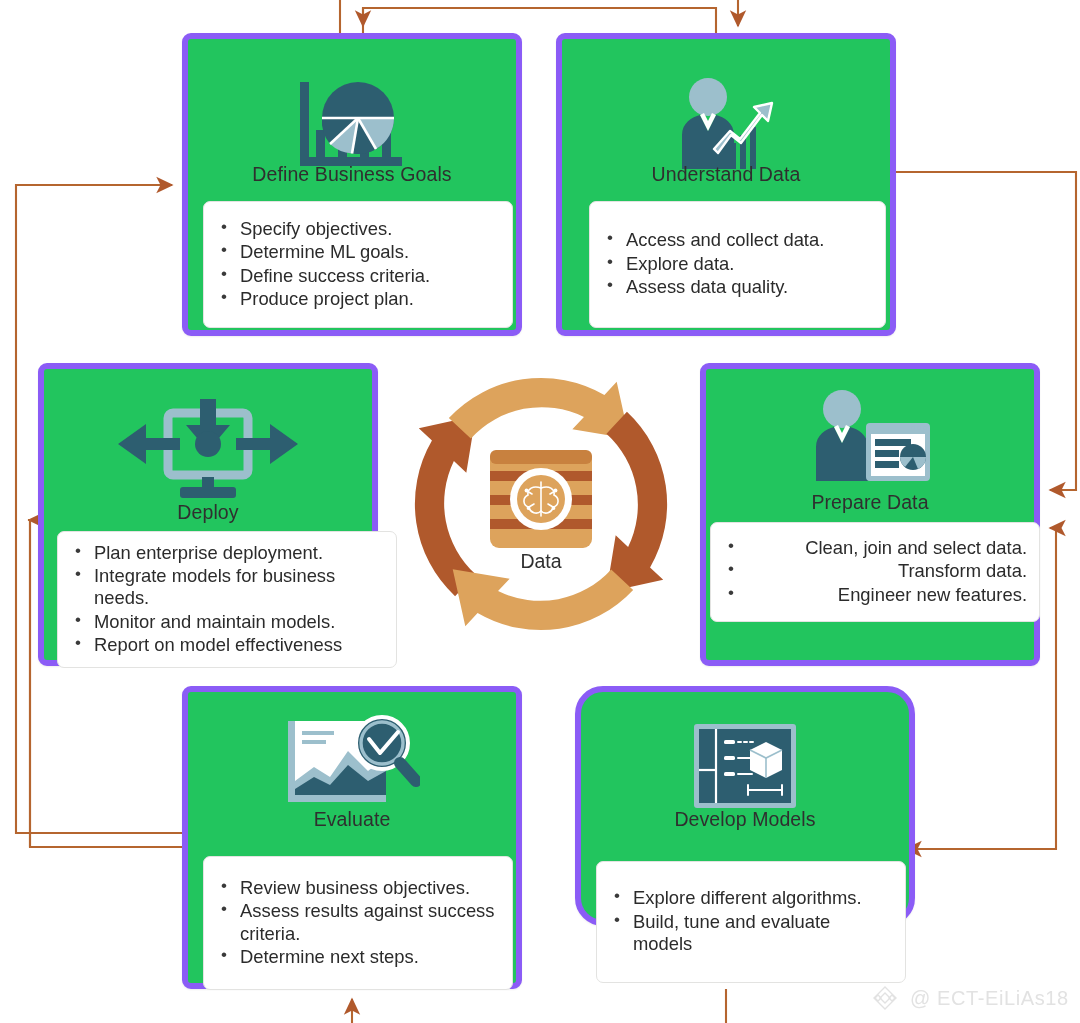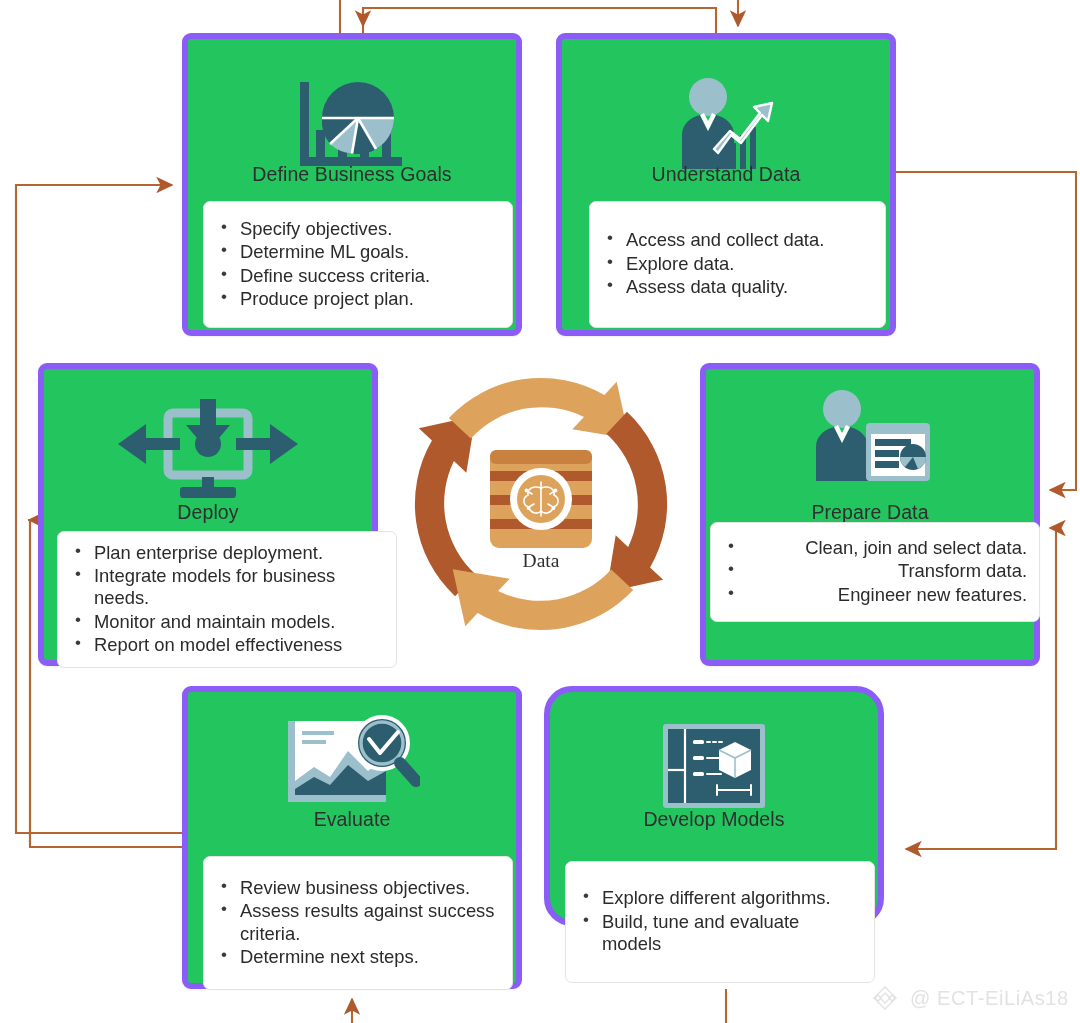--- a/index.html
+++ b/index.html
@@ -49,43 +49,43 @@
   #card-prepare {left:700px;top:363px;width:340px;height:303px;}
   #card-prepare .card-icon {top:22px;height:96px;}
   #card-prepare .card-title{top:483px;}
   #card-prepare .bullets   {left:4px;top:516px;width:330px;height:100px;text-align:right;}
 
   #card-evaluate{left:182px;top:686px;width:340px;height:303px;}
   #card-evaluate .card-icon {top:26px;height:92px;}
   #card-evaluate .card-title{top:802px;}
   #card-evaluate .bullets   {left:15px;top:843px;width:310px;height:134px;}
 
-  #card-develop {left:544px;top:686px;width:340px;height:240px;border-radius:28px;}
+  #card-develop {left:575px;top:686px;width:340px;height:240px;border-radius:28px;}
   #card-develop .card-icon {top:30px;height:88px;}
   #card-develop .card-title{top:802px;}
   #card-develop .bullets   {left:15px;top:855px;width:310px;height:122px;}
 
   
   .card-title,.card-icon,.bullets{}
   #card-goals .card-title,#card-understand .card-title{top:124px;}
   #card-deploy .card-title{top:132px;}
-  #card-prepare .card-title{top:132px;}
+  #card-prepare .card-title{top:122px;}
   #card-evaluate .card-title{top:116px;}
   #card-develop .card-title{top:116px;}
 
   #card-goals .bullets,#card-understand .bullets{top:162px;}
   #card-deploy .bullets{top:162px;}
   #card-prepare .bullets{top:153px;}
   #card-evaluate .bullets{top:164px;}
   #card-develop .bullets{top:169px;}
 
   
   #wheel{position:absolute;left:395px;top:358px;width:292px;height:292px;}
   #wheel-label{position:absolute;left:395px;top:550px;width:292px;
-               text-align:center;font-size:19.5px;color:#2f2f2f;font-family:Liberation Serif, serif;}
+               text-align:center;font-size:19.5px;color:#2f2f2f;}
 
   
   #watermark{position:absolute;left:872px;top:985px;display:flex;
              align-items:center;gap:12px;color:#e2e2e2;font-size:20px;
              letter-spacing:.6px;}
   #watermark .wm-diamond{width:26px;height:26px;display:block;}
 </style>
 </head>
 <body>
 

